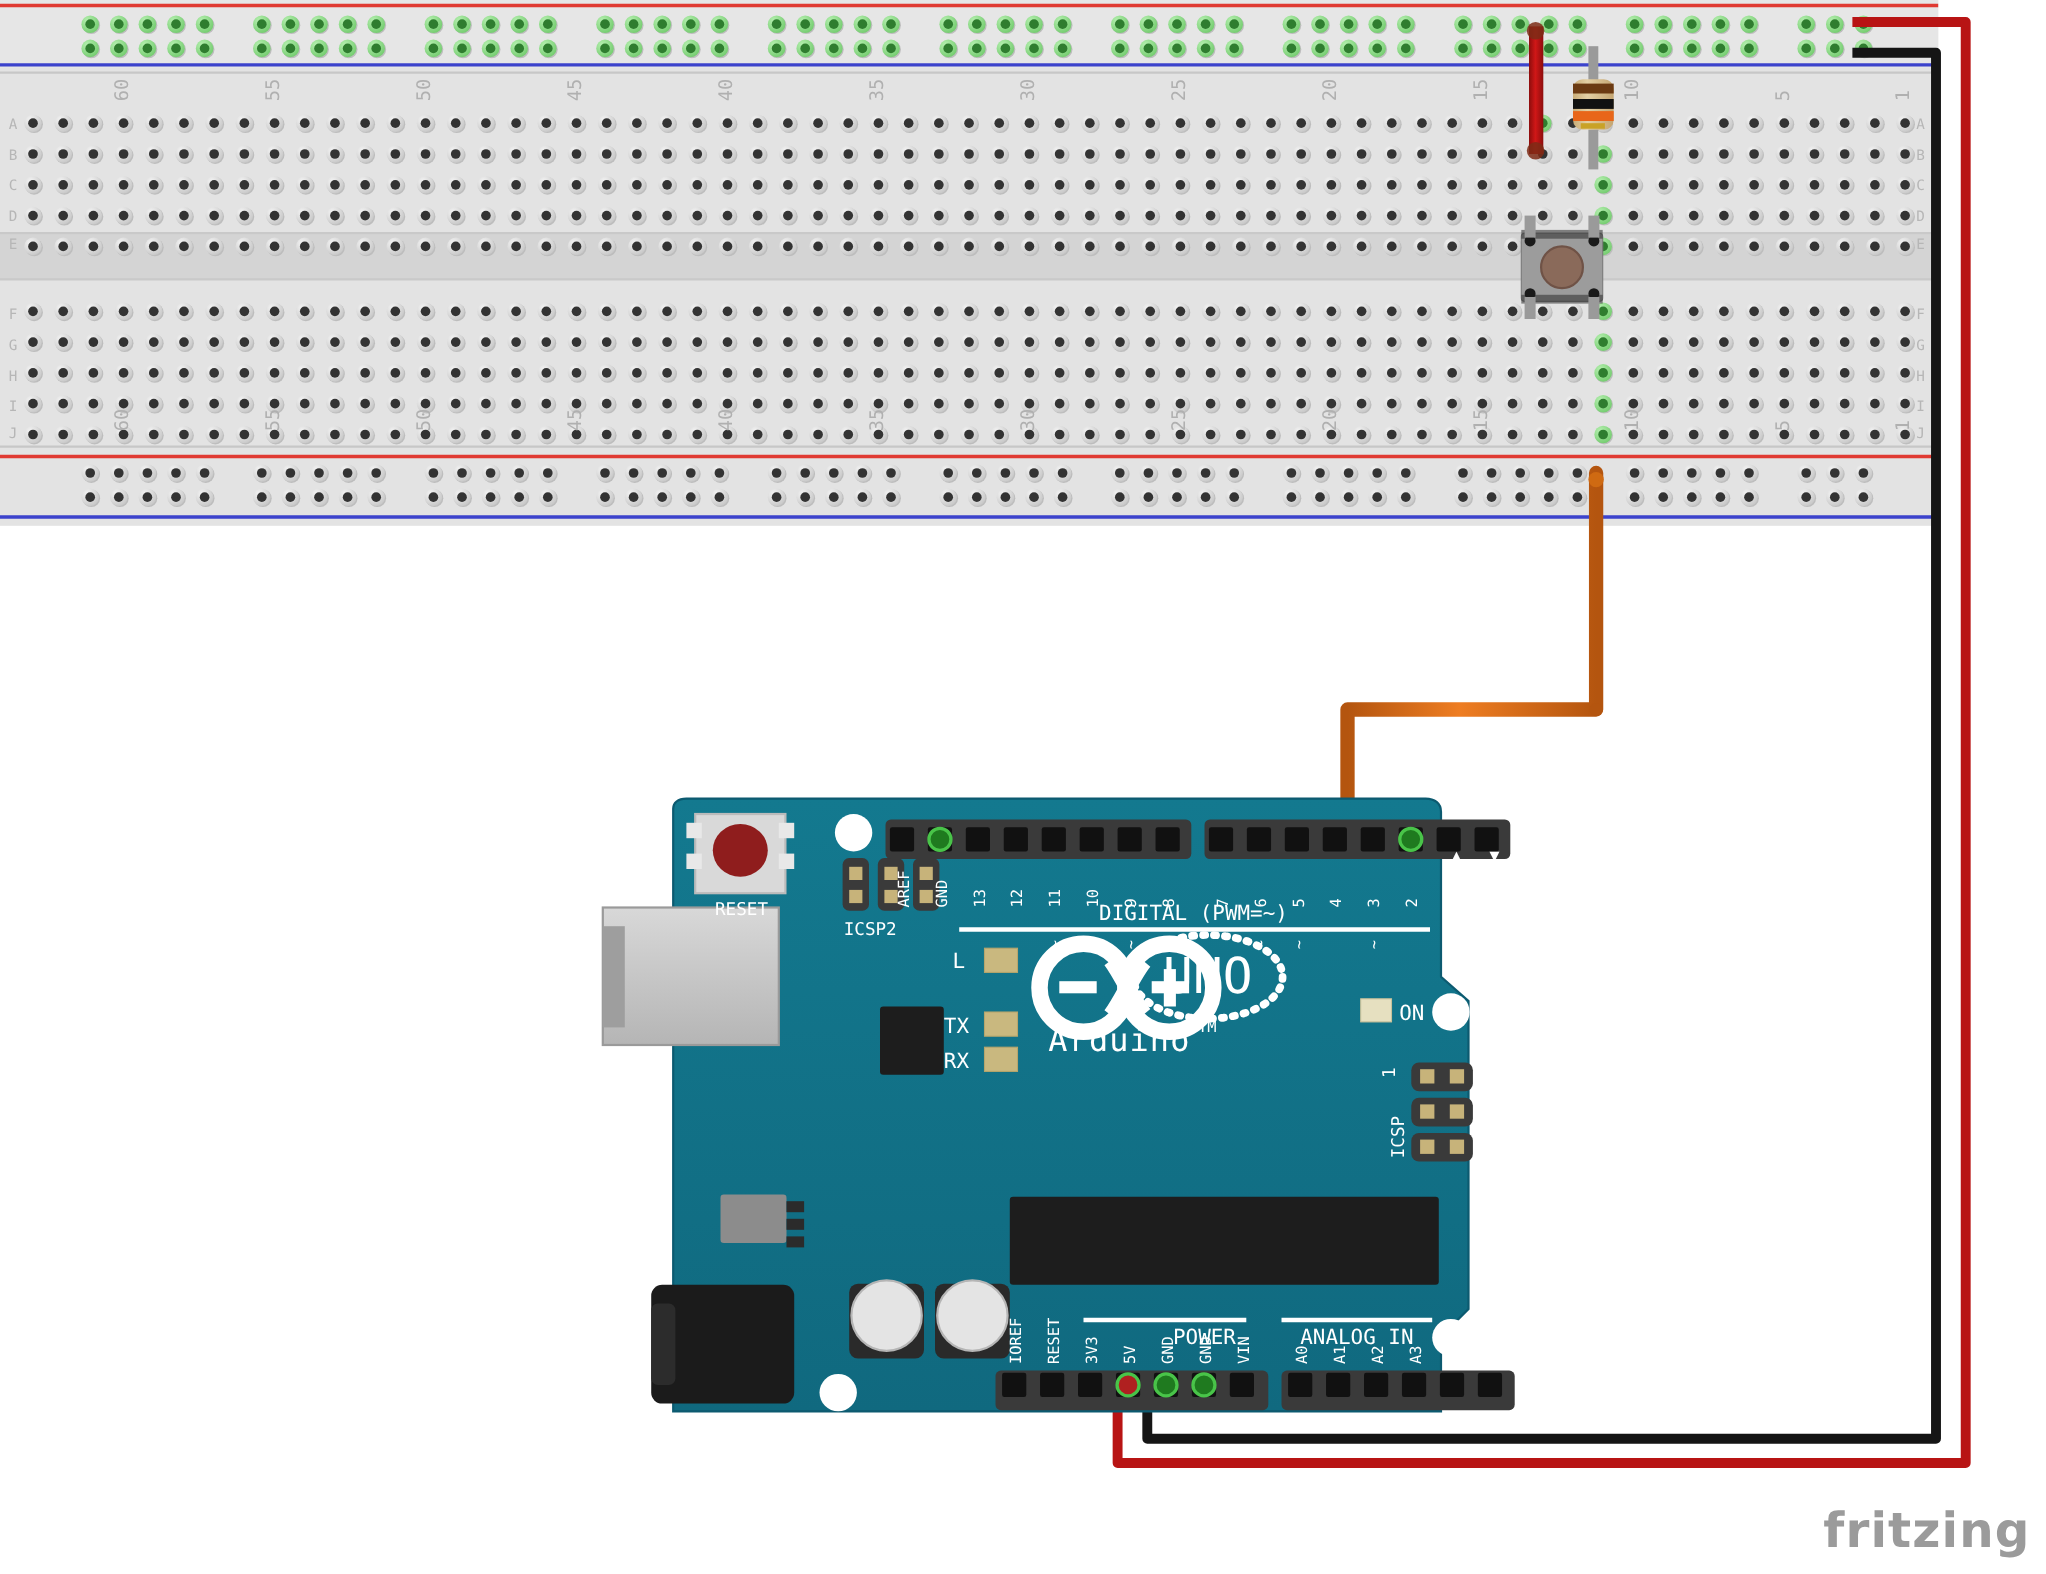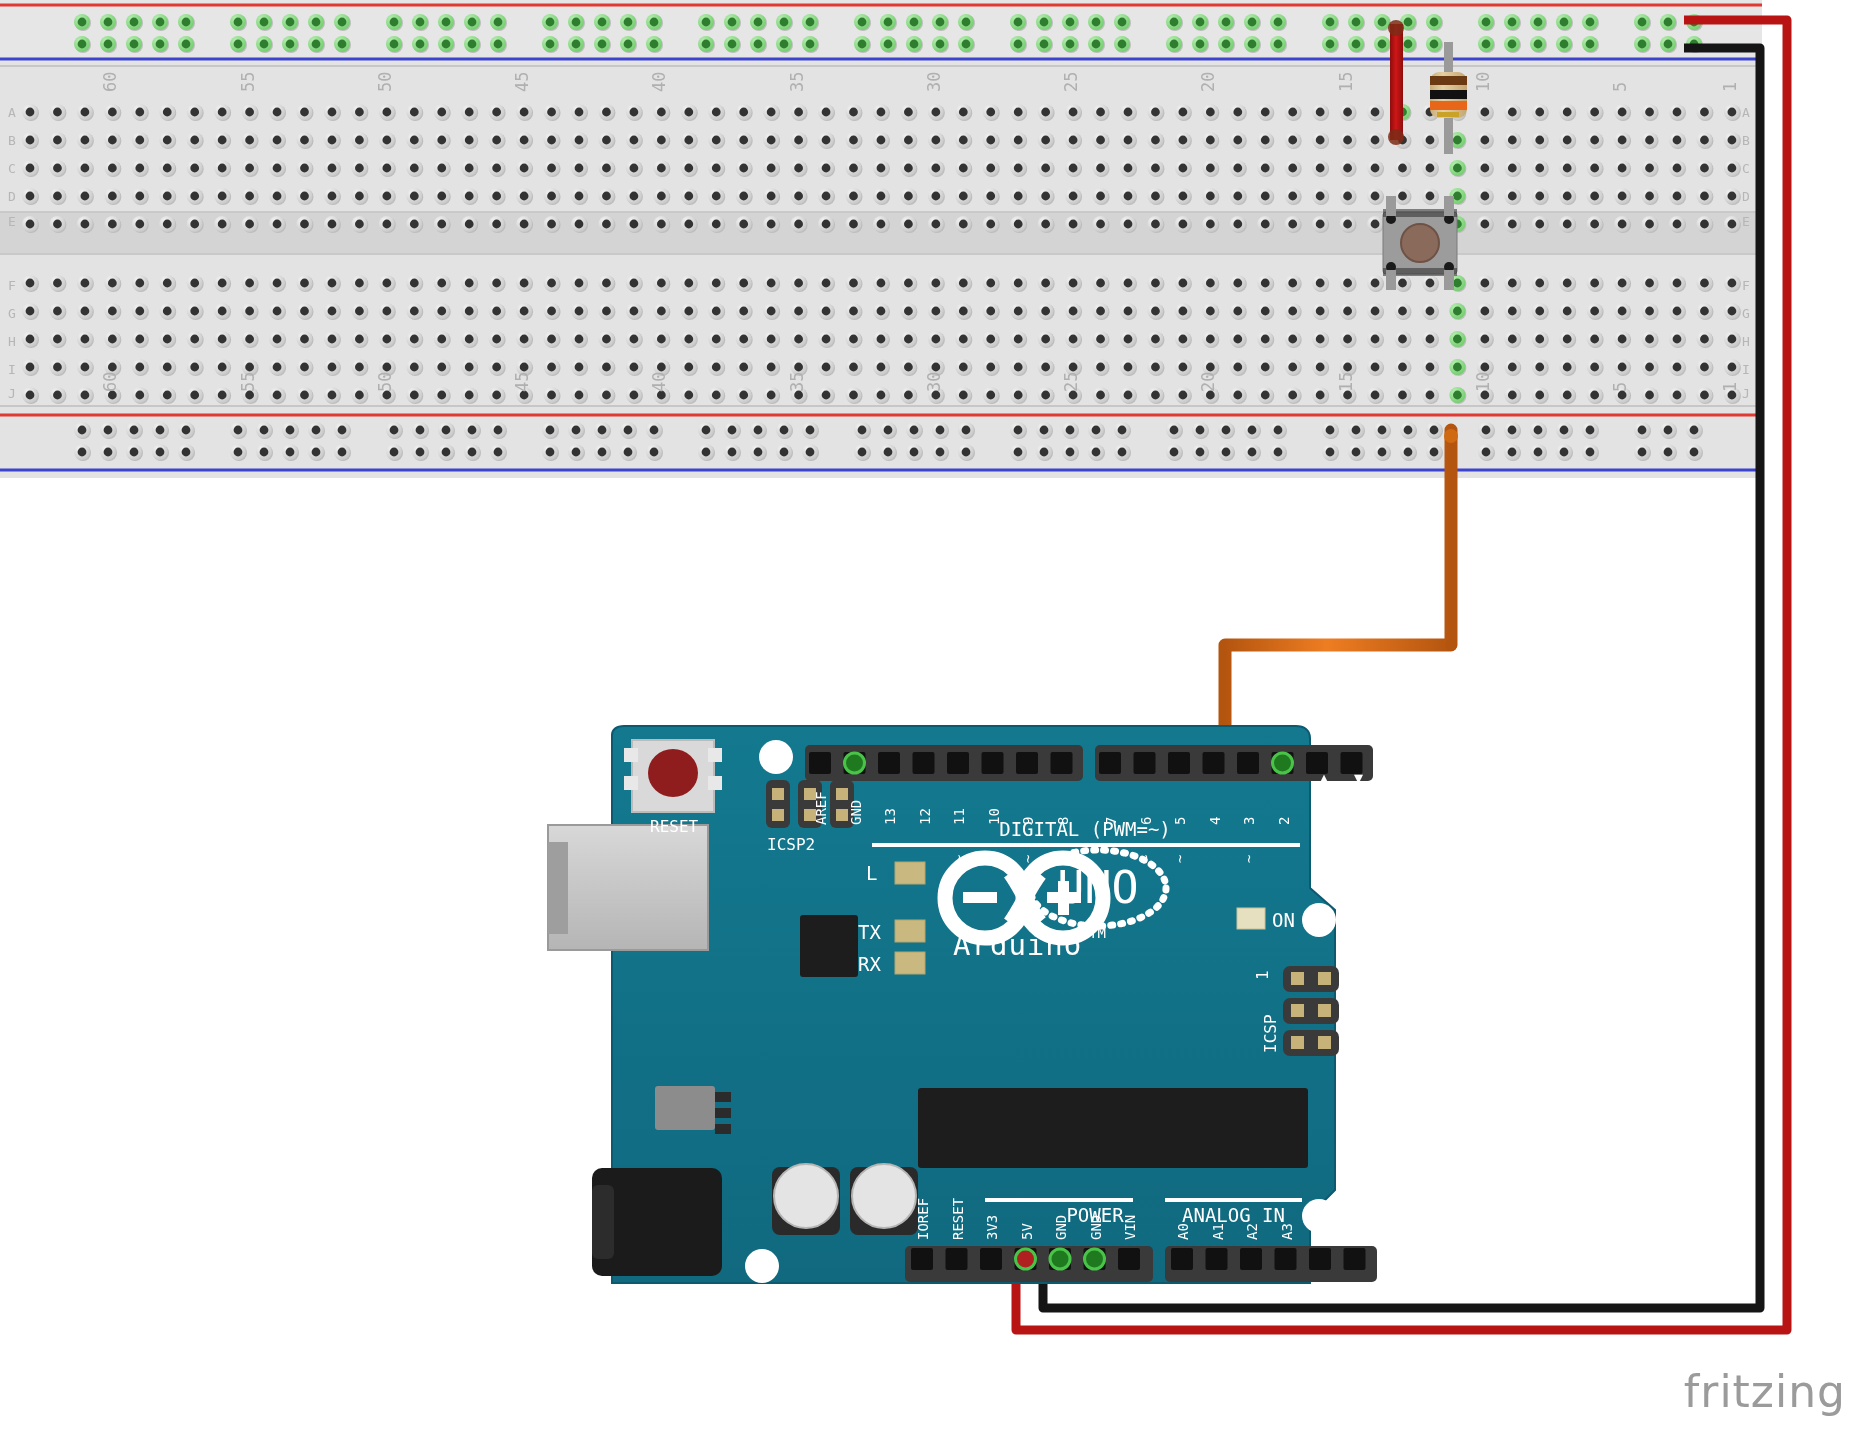--- a/index.html
+++ b/index.html
@@ -6,21 +6,21 @@
   html,body{margin:0;padding:0;background:#ffffff;}
   body{
     width:1860px;height:1431px;position:relative;overflow:hidden;
     font-family:"DejaVu Sans Mono","Liberation Mono",monospace;
   }
   .stage{position:absolute;left:0;top:0;width:1860px;height:1431px;}
   svg.layer{position:absolute;left:0;top:0;width:1860px;height:1431px;}
   .wm{
     position:absolute;right:14px;bottom:14px;
     font-family:"DejaVu Sans","Liberation Sans",sans-serif;
-    font-size:44px;color:#9b9b9b;letter-spacing:1px;font-weight:400;
+    font-size:44px;color:#9b9b9b;letter-spacing:1px;font-weight:700;
   }
   .bbnum{fill:#b0b0b0;font-size:17px;font-family:"DejaVu Sans Mono",monospace;}
   .bbltr{fill:#b6b6b6;font-size:13px;font-family:"DejaVu Sans Mono",monospace;}
   .silk{fill:#ffffff;font-family:"DejaVu Sans Mono","Liberation Mono",monospace;}
   .silkpin{font-size:14px;letter-spacing:0px;}
   .silkgrp{font-size:16px;}
   .silkbig{font-size:19px;}
 </style>
 </head>
 <body>

